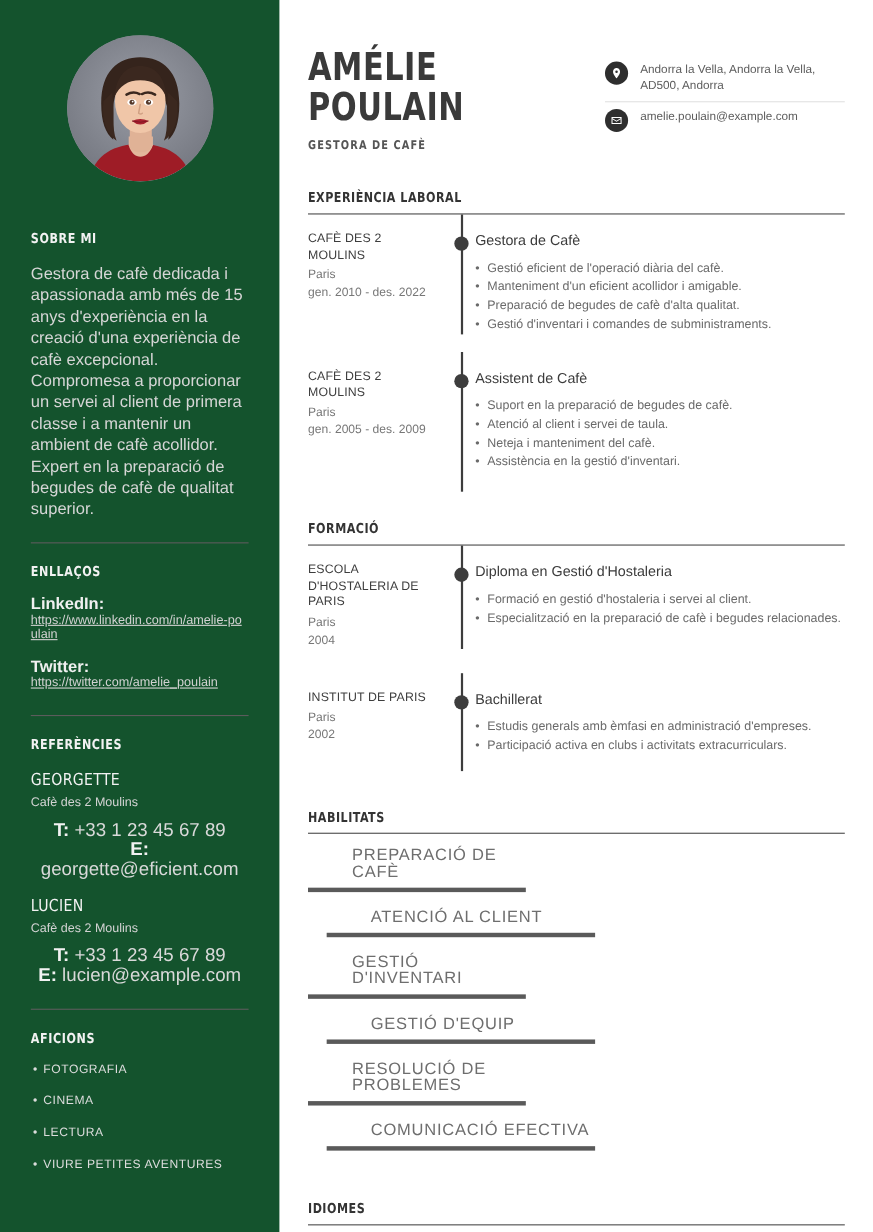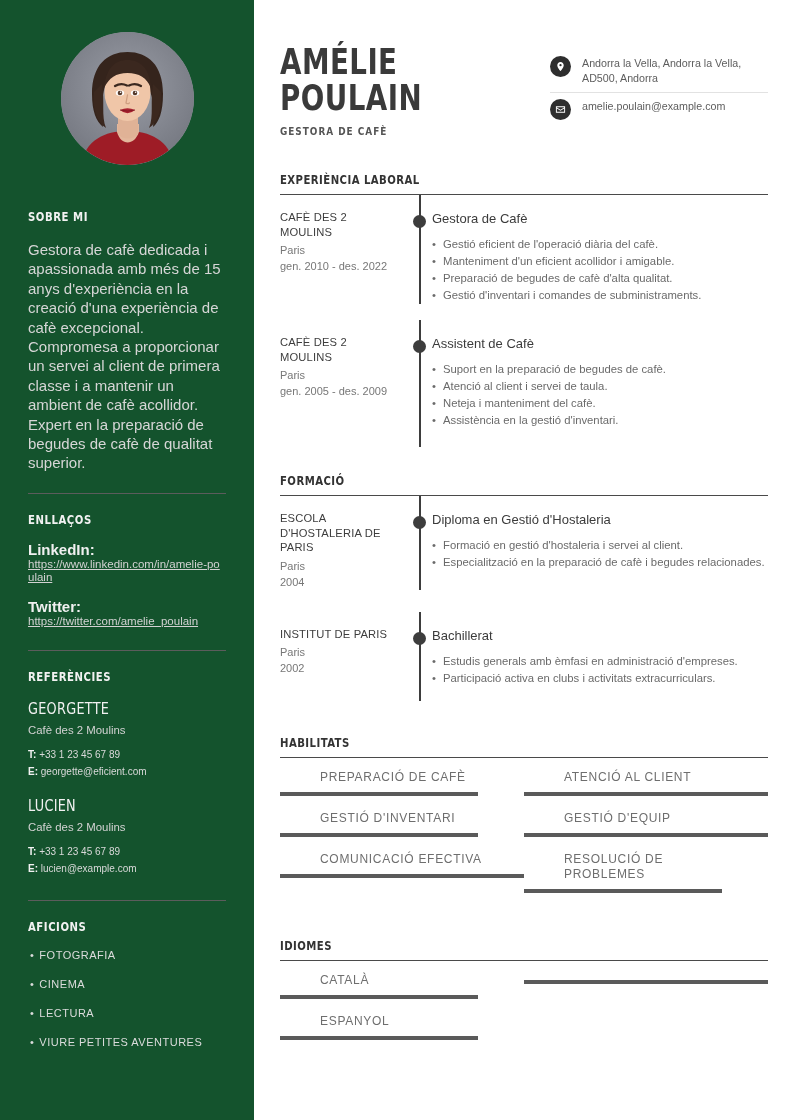--- a/index.html
+++ b/index.html
@@ -42,21 +42,21 @@
     font-size:11.5px; color:#d2d2d2; line-height:13px;
     text-decoration:underline; word-break:break-all; display:block;
   }
 
   .ref-name {
     font-family:"DejaVu Sans Condensed","Liberation Sans", sans-serif;
     font-size:15px; color:#f2f2f2; letter-spacing:0.3px; line-height:20px;
     transform:scaleX(0.95); transform-origin:left center;
   }
   .ref-company { font-size:11.4px; color:#d3d3d3; line-height:18px; margin-top:2px;}
-  .ref-line { font-size:10px; color:#d9d9d9; line-height:17.5px; }
+  .ref-line { font-size:17px; color:#d9d9d9; line-height:17.5px;text-align:center; }
   .ref-line b { font-weight:bold; color:#f2f2f2; }
   .ref-contact { margin-top:7px; }
   .ref-item { margin-top:15px; }
 
   .hobby {
     font-size:11px; color:#dcdcdc; line-height:16px; margin-top:13px;
     letter-spacing:0.5px; text-transform:uppercase; padding-left:2px;
   }
   .hobby .dot { display:inline-block; margin-right:5px; }
 
@@ -111,23 +111,23 @@
   }
   .tl-right { flex:1; padding-top:15px; }
   .tl-role { font-size:13px; color:#3b3b3b; line-height:18px; }
   .tl-bullets { margin-top:8px; }
   .tl-b { font-size:11.3px; color:#6a6a6a; line-height:17px; display:flex; }
   .tl-b .bd { flex:0 0 11px; }
   .first-line-cap { top:20px; }
 
   .bars { display:flex; flex-wrap:wrap; margin-top:12px; }
   .bar-item { flex:0 0 50%; padding-right:46px; margin-bottom:15px; }
-  .bar-item.right { padding-right:0; padding-left:0; }
+  .bar-item.right { padding-right:0; padding-left:0;margin-left:17px; }
   .bar-label {
-    font-size:12px; color:#6e6e6e; letter-spacing:0.7px;
+    font-size:15px; color:#6e6e6e; letter-spacing:0.7px;
     text-transform:uppercase; line-height:15px;padding-left:40px;
   }
   .bar-track { height:4px; background:#e6e6e6; margin-top:7px; position:relative; }
   .bar-fill { height:4px; background:#5a5a5a; position:absolute; left:0; top:0; }
 </style>
 </head>
 <body>
 
 <div class="page">
 
@@ -406,28 +406,28 @@
           <div class="bar-track">
               <div class="bar-fill" style="width: 100%;"></div>
             </div>
         </div>
         <div class="bar-item right">
           <div class="bar-label">GESTIÓ D'EQUIP</div>
           <div class="bar-track">
               <div class="bar-fill" style="width: 100%;"></div>
             </div>
         </div>
+        <div class="bar-item">
+          <div class="bar-label">RESOLUCIÓ DE PROBLEMES</div>
+          <div class="bar-track">
+              <div class="bar-fill" style="width: 100%;"></div>
+            </div>
+        </div>
         <div class="bar-item right">
           <div class="bar-label">COMUNICACIÓ EFECTIVA</div>
-          <div class="bar-track">
-              <div class="bar-fill" style="width: 100%;"></div>
-            </div>
-        </div>
-        <div class="bar-item">
-          <div class="bar-label">RESOLUCIÓ DE PROBLEMES</div>
           <div class="bar-track">
               <div class="bar-fill" style="width: 100%;"></div>
             </div>
         </div>
       </div>
     </section>
 
     <section class="sect" style="margin-top:30px">
       <h2 class="sect-h">IDIOMES</h2>
       <div class="sect-rule"></div>

